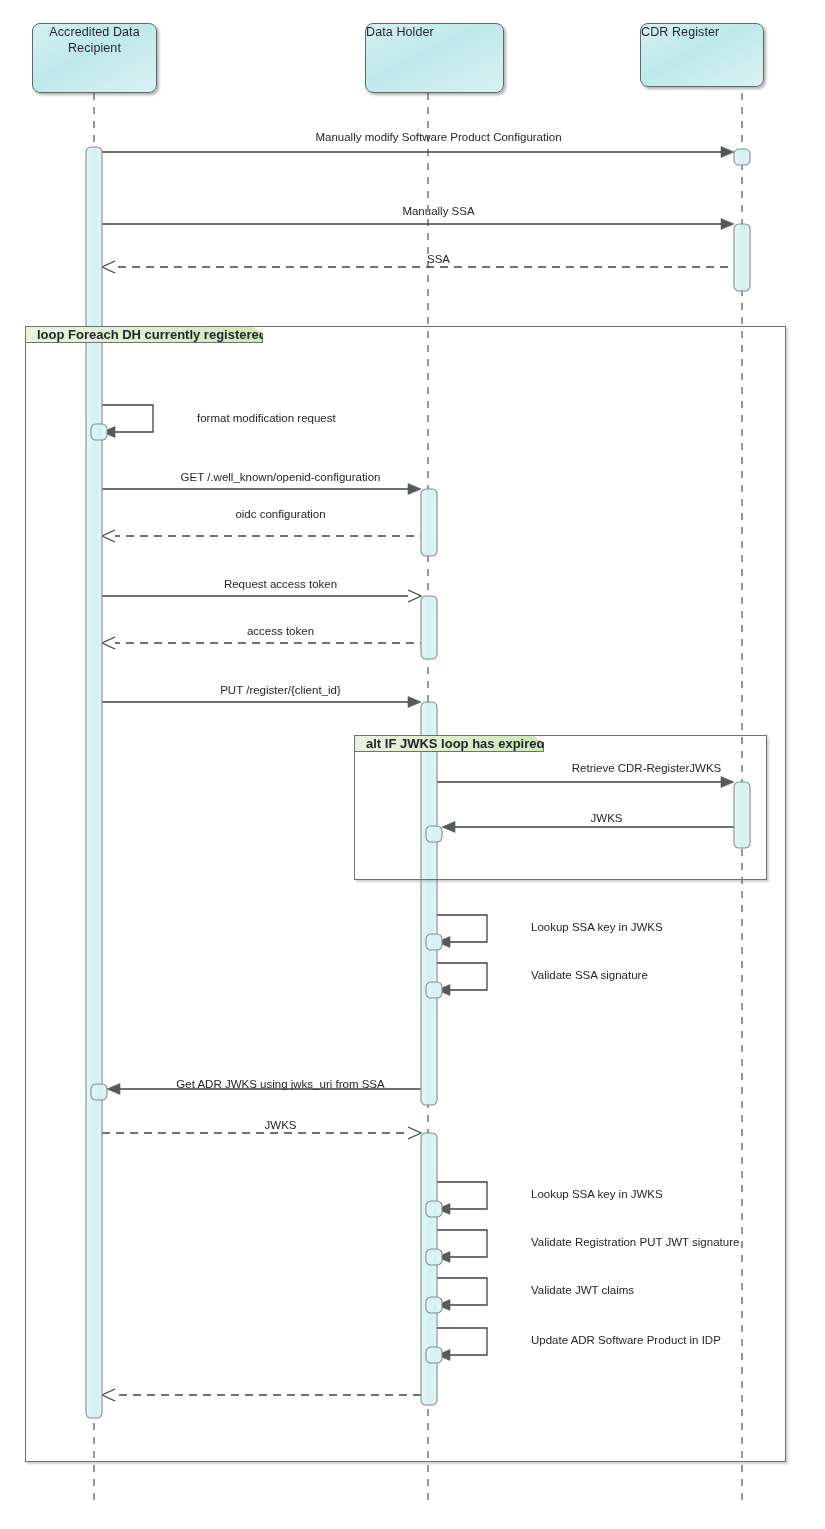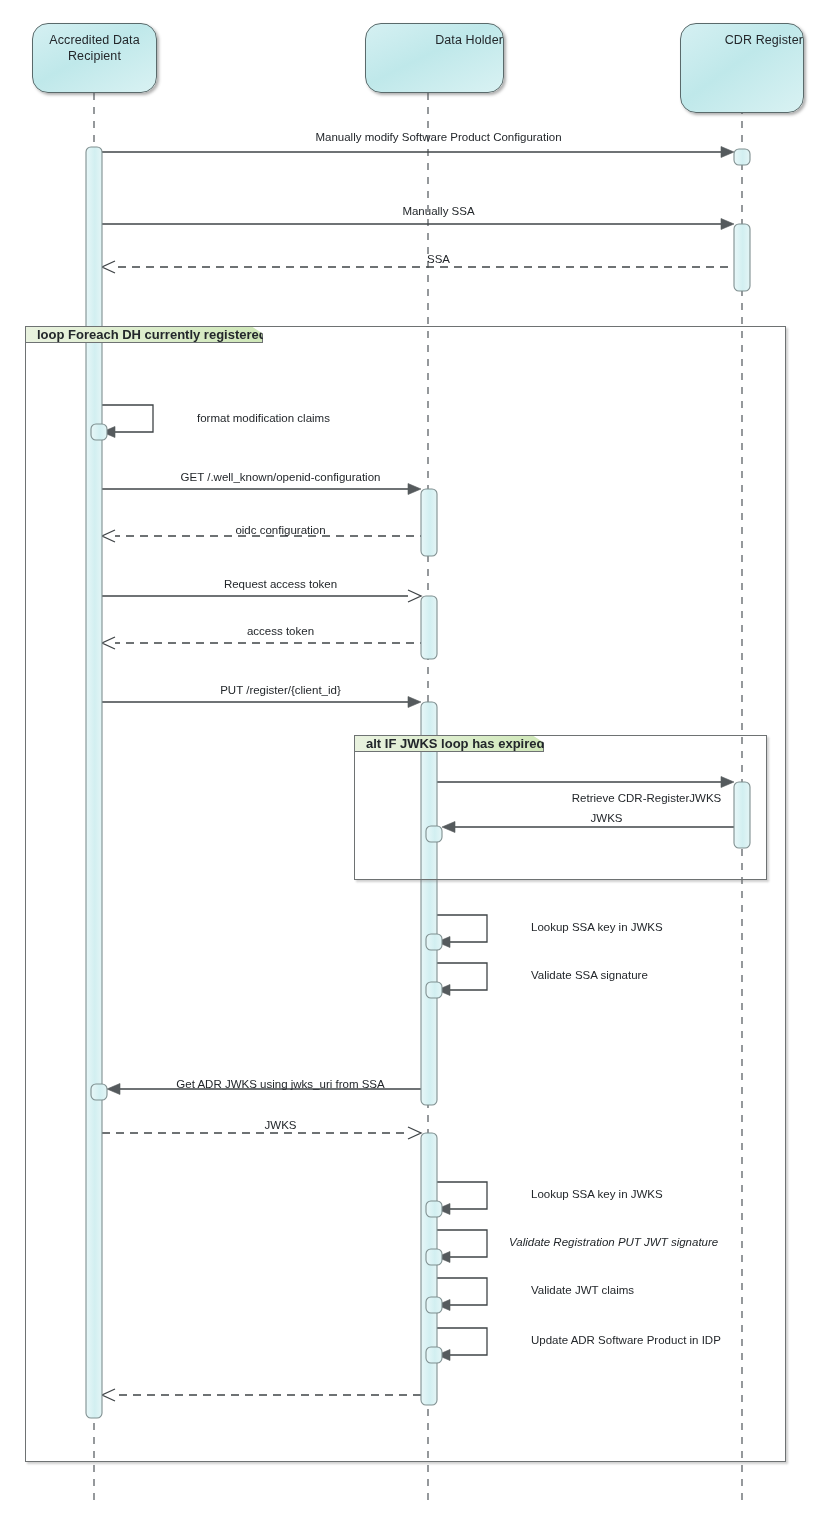--- a/index.html
+++ b/index.html
@@ -4,27 +4,26 @@
 <style>
   html,body{margin:0;padding:0;background:#ffffff;}
   body{font-family:"Liberation Sans", sans-serif;}
   #diagram{position:relative;width:825px;height:1529px;overflow:hidden;background:#fff;}
   #svg-layer{position:absolute;left:0;top:0;width:825px;height:1529px;}
 
   .participant{
     position:absolute;
     box-sizing:border-box;
     border:1px solid #5a6a6b;
-    border-radius:16px;
+    border-radius:8px;
     background:linear-gradient(to bottom right,#d5f0f2 0%,#bfe8ea 45%,#d9f2f3 100%);
     box-shadow:2px 2px 3px rgba(80,80,80,0.45);
     display:flex;
     align-items:flex-start;
-    justify-content:flex-end;
-    padding-top:8px;
+    justify-content:flex-start;
   }
   .participant-label{
     font-size:12.5px;
     color:#23272b;
     text-align:center;
     line-height:16px;
     letter-spacing:0.1px;
   }
 
   .frame{
@@ -191,45 +190,45 @@
       </g>
   </svg>
 
   <div id="participants-layer">
       <div class="participant" style="left: 32px; top: 23px; width: 125px; height: 70px;">
         <div class="participant-label">Accredited Data Recipient</div>
       </div>
       <div class="participant" style="left: 365px; top: 23px; width: 139px; height: 70px;">
         <div class="participant-label">Data Holder</div>
       </div>
-      <div class="participant" style="left: 680px; top: 23px; width: 124px; height: 90px;">
+      <div class="participant" style="left: 640px; top: 23px; width: 124px; height: 64px;">
         <div class="participant-label">CDR Register</div>
       </div>
     </div>
   <div id="frames-layer">
       <div class="frame" style="left: 25px; top: 326px; width: 761px; height: 1136px;"></div>
       <div class="frame-tab" style="left: 25px; top: 326px; width: 238px;">loop Foreach DH currently registered</div>
       <div class="frame" style="left: 354px; top: 735px; width: 413px; height: 145px;"></div>
       <div class="frame-tab" style="left: 354px; top: 735px; width: 190px;">alt IF JWKS loop has expired</div>
     </div>
   <div id="labels-layer">
       <div class="msg-label center" style="left: 420px; top: 131px;">Manually modify Software Product Configuration</div>
       <div class="msg-label center" style="left: 420px; top: 205px;">Manually SSA</div>
       <div class="msg-label center" style="left: 420px; top: 253px;">SSA</div>
-      <div class="msg-label" style="left: 160px; top: 412px;">format modification claims</div>
+      <div class="msg-label" style="left: 160px; top: 412px;">format modification request</div>
       <div class="msg-label center" style="left: 262px; top: 471px;">GET /.well_known/openid-configuration</div>
-      <div class="msg-label center" style="left: 262px; top: 524px; text-align: center;">oidc configuration</div>
+      <div class="msg-label center" style="left: 262px; top: 508px; text-align: center;">oidc configuration</div>
       <div class="msg-label center" style="left: 262px; top: 578px;">Request access token</div>
       <div class="msg-label center" style="left: 262px; top: 625px;">access token</div>
       <div class="msg-label center" style="left: 262px; top: 684px;">PUT /register/{client_id}</div>
-      <div class="msg-label center" style="left: 628px; top: 762px; margin-top: 30px;">Retrieve CDR-RegisterJWKS</div>
+      <div class="msg-label center" style="left: 628px; top: 762px;">Retrieve CDR-RegisterJWKS</div>
       <div class="msg-label center" style="left: 588px; top: 812px;">JWKS</div>
       <div class="msg-label" style="left: 494px; top: 921px;">Lookup SSA key in JWKS</div>
       <div class="msg-label" style="left: 494px; top: 969px;">Validate SSA signature</div>
       <div class="msg-label center" style="left: 262px; top: 1070px; margin-top: 8px;">Get ADR JWKS using jwks_uri from SSA</div>
       <div class="msg-label center" style="left: 262px; top: 1119px;">JWKS</div>
       <div class="msg-label" style="left: 494px; top: 1188px;">Lookup SSA key in JWKS</div>
-      <div class="msg-label" style="left: 472px; top: 1236px; font-style: italic;">Validate Registration PUT JWT signature</div>
+      <div class="msg-label" style="left: 494px; top: 1236px;">Validate Registration PUT JWT signature</div>
       <div class="msg-label" style="left: 494px; top: 1284px;">Validate JWT claims</div>
       <div class="msg-label" style="left: 494px; top: 1334px;">Update ADR Software Product in IDP</div>
     </div>
 
 </div>
 
 </body></html>

